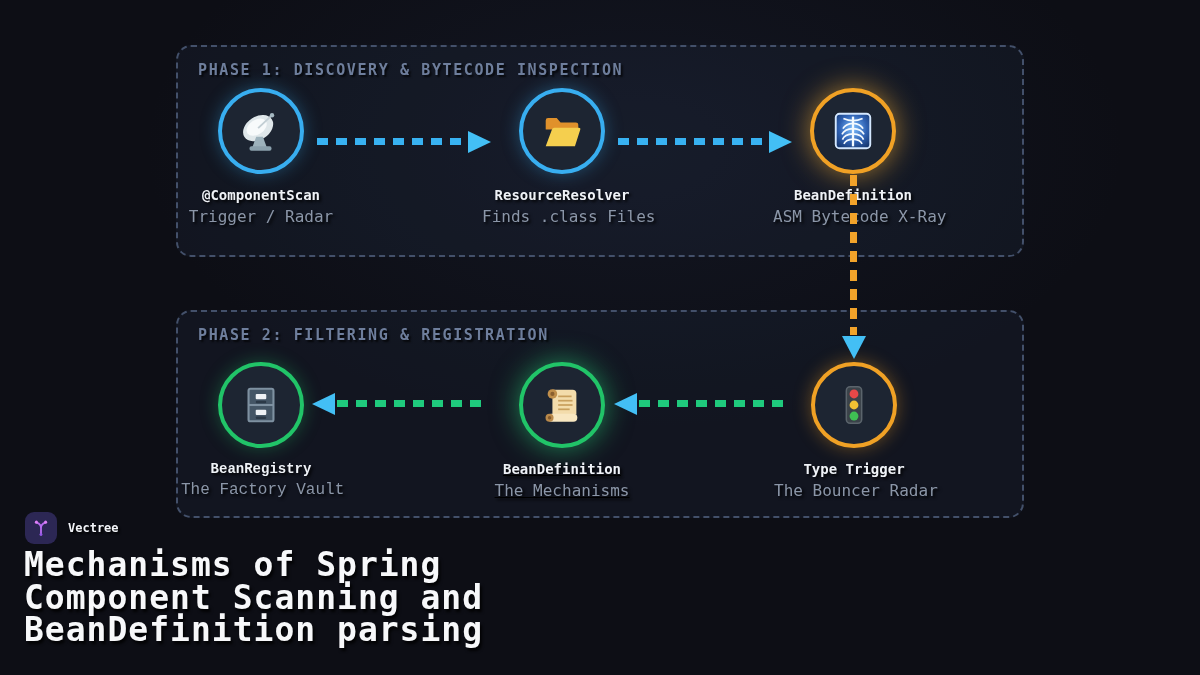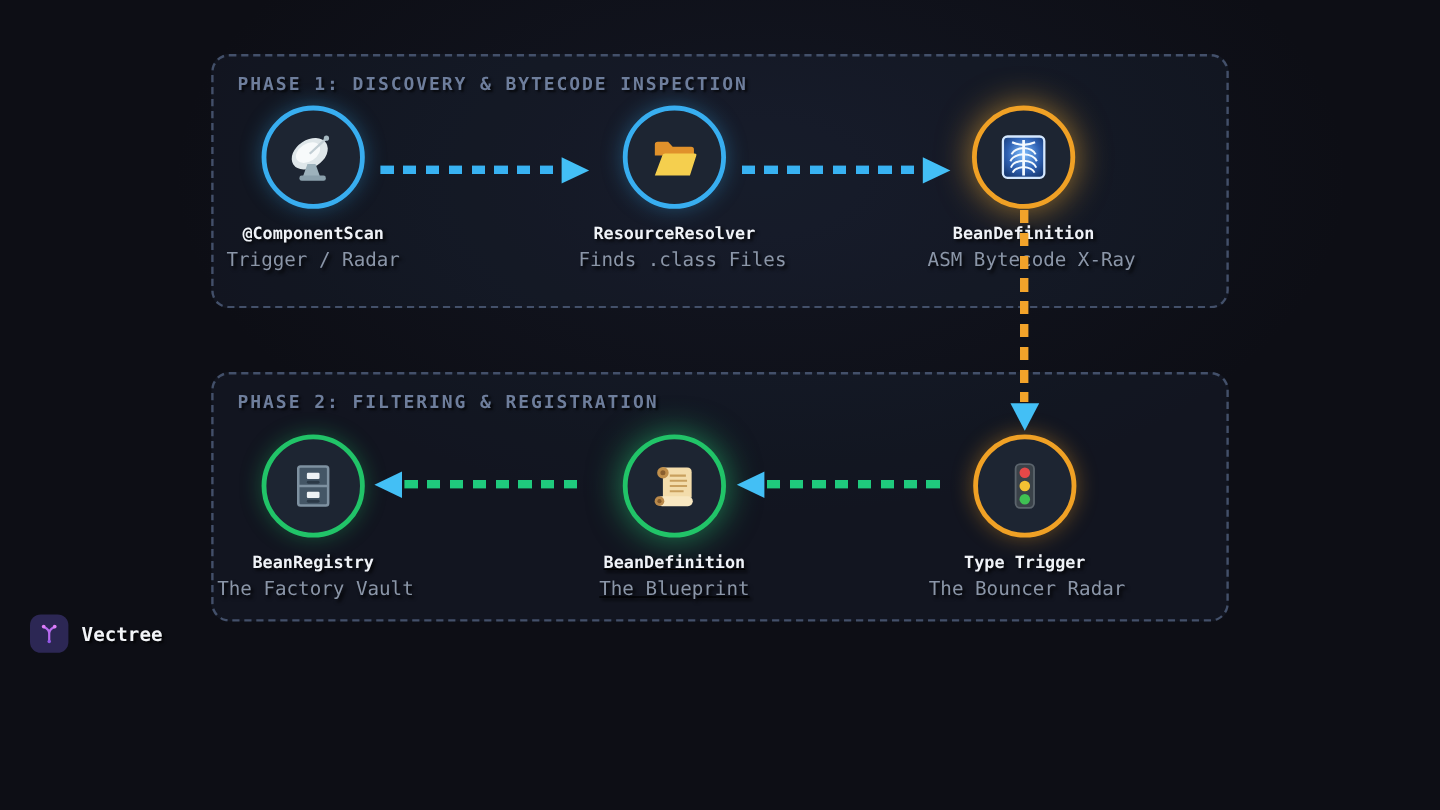--- a/index.html
+++ b/index.html
@@ -51,21 +51,21 @@
   .head{position:absolute;width:0;height:0;z-index:6;}
   .head-right{border-top:11px solid transparent;border-bottom:11px solid transparent;border-left:23px solid #43bff5;}
   .head-left{border-top:11px solid transparent;border-bottom:11px solid transparent;border-right:23px solid #43bff5;}
   .head-down{border-left:12px solid transparent;border-right:12px solid transparent;border-top:23px solid #43bff5;}
   .brand{position:absolute;left:25px;top:512px;display:flex;align-items:center;}
   .brand-logo{
     width:32px;height:32px;border-radius:9px;background:#2c2754;
     display:flex;align-items:center;justify-content:center;
   }
   .brand-name{
-    margin-left:11px;font-size:16px;font-weight:bold;color:#f2f4f8;
+    margin-left:11px;font-size:12px;font-weight:bold;color:#f2f4f8;
     text-shadow:2px 2px 2px rgba(0,0,0,.8);
   }
   .main-title{
     position:absolute;left:24px;top:549px;
     font-size:33px;font-weight:bold;color:#f7f8fa;
     line-height:32.5px;letter-spacing:1px;white-space:nowrap;
     text-shadow:2px 3px 3px rgba(0,0,0,.85);
   }
   .page-url{
     position:absolute;right:25px;top:625px;
@@ -128,21 +128,21 @@
         <path d="M24 16 q-8 .5 -10.5 5.5 M24 16 q8 .5 10.5 5.5" stroke="#f4faff" stroke-width="1.7" fill="none"></path>
         <path d="M24 21.5 q-9 .5 -11.5 6 M24 21.5 q9 .5 11.5 6" stroke="#f4faff" stroke-width="1.7" fill="none"></path>
         <path d="M24 27 q-9 .5 -11 6 M24 27 q9 .5 11 6" stroke="#f4faff" stroke-width="1.7" fill="none"></path>
         <path d="M24 32.5 q-7.5 .5 -9.5 5 M24 32.5 q7.5 .5 9.5 5" stroke="#f4faff" stroke-width="1.7" fill="none"></path>
       </svg>
     </div>
     <div class="nlabel">BeanDefinition</div>
     <div class="nsub">ASM Bytecode X-Ray</div>
   </div>
 
-  <div class="node" style="left:181px;top:362px;">
+  <div class="node" style="left:181px;top:362px;font-family:Liberation Mono, monospace;">
     <div class="circle ring-green">
       <svg width="46" height="46" viewBox="0 0 48 48">
         <rect x="11" y="7" width="26" height="34" rx="2" fill="#445666" stroke="#7e91a1" stroke-width="2.2"></rect>
         <line x1="11" y1="24" x2="37" y2="24" stroke="#7e91a1" stroke-width="2.2"></line>
         <rect x="18.5" y="12.5" width="11" height="5.5" rx="1" fill="#eef2f5"></rect>
         <rect x="18.5" y="19.5" width="11" height="2.6" rx="1.3" fill="#2b3947"></rect>
         <rect x="18.5" y="29" width="11" height="5.5" rx="1" fill="#eef2f5"></rect>
         <rect x="18.5" y="36" width="11" height="2.6" rx="1.3" fill="#2b3947"></rect>
       </svg>
     </div>
@@ -159,21 +159,21 @@
         <line x1="20" y1="15" x2="34" y2="15" stroke="#c9a05e" stroke-width="1.8"></line>
         <line x1="20" y1="19.5" x2="35" y2="19.5" stroke="#c9a05e" stroke-width="1.8"></line>
         <line x1="20" y1="24" x2="35" y2="24" stroke="#c9a05e" stroke-width="1.8"></line>
         <line x1="20" y1="28.5" x2="32" y2="28.5" stroke="#c9a05e" stroke-width="1.8"></line>
         <rect x="9" y="33" width="31" height="8.5" rx="4.2" fill="#f8e7c1"></rect>
         <circle cx="11" cy="37.2" r="4.2" fill="#b9894a"></circle>
         <circle cx="11" cy="37.2" r="1.8" fill="#845a2b"></circle>
       </svg>
     </div>
     <div class="nlabel">BeanDefinition</div>
-    <div class="nsub">The Blueprint</div>
+    <div class="nsub">The Mechanisms</div>
   </div>
 
   <div class="node" style="left:774px;top:362px;">
     <div class="circle ring-orange">
       <svg width="46" height="46" viewBox="0 0 48 48">
         <rect x="16" y="5" width="16" height="38" rx="4" fill="#3a4249" stroke="#5b646c" stroke-width="1.6"></rect>
         <circle cx="24" cy="12.5" r="4.6" fill="#e64848"></circle>
         <circle cx="24" cy="24" r="4.6" fill="#f2c233"></circle>
         <circle cx="24" cy="35.5" r="4.6" fill="#3fc153"></circle>
       </svg>
@@ -202,15 +202,20 @@
       <svg width="22" height="22" viewBox="0 0 24 24">
         <path d="M12 19 V12 M12 12 Q12 8 7.5 6.2 M12 12 Q12 8 16.5 6.2" stroke="#b86bf0" stroke-width="2" fill="none" stroke-linecap="round"></path>
         <circle cx="7" cy="5.6" r="1.7" fill="#df7ff8"></circle>
         <circle cx="17" cy="5.6" r="1.7" fill="#df7ff8"></circle>
         <circle cx="12" cy="19.2" r="1.6" fill="#9457e6"></circle>
       </svg>
     </div>
     <div class="brand-name">Vectree</div>
   </div>
 
+  <div class="main-title">
+    <div>Mechanisms of Spring</div>
+    <div>Component Scanning and</div>
+    <div>BeanDefinition parsing</div>
+  </div>
 
 
 </div>
 
 </body></html>

